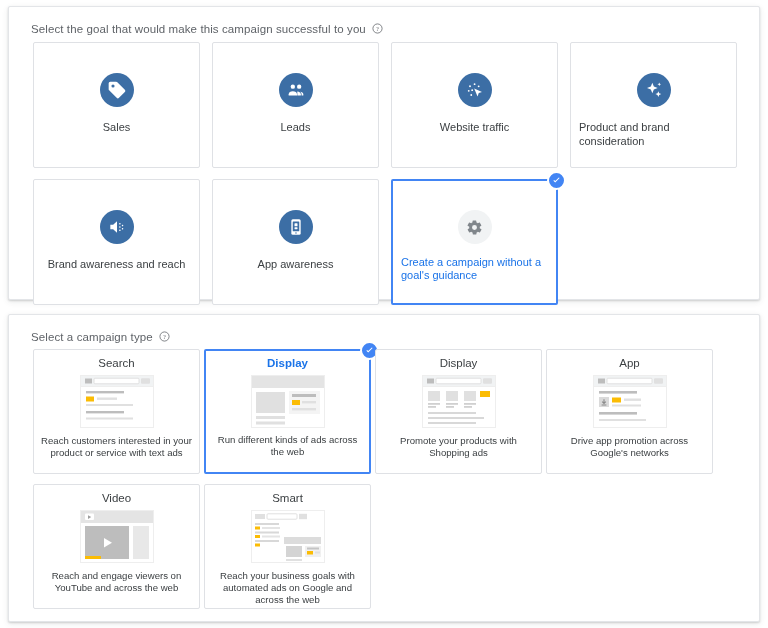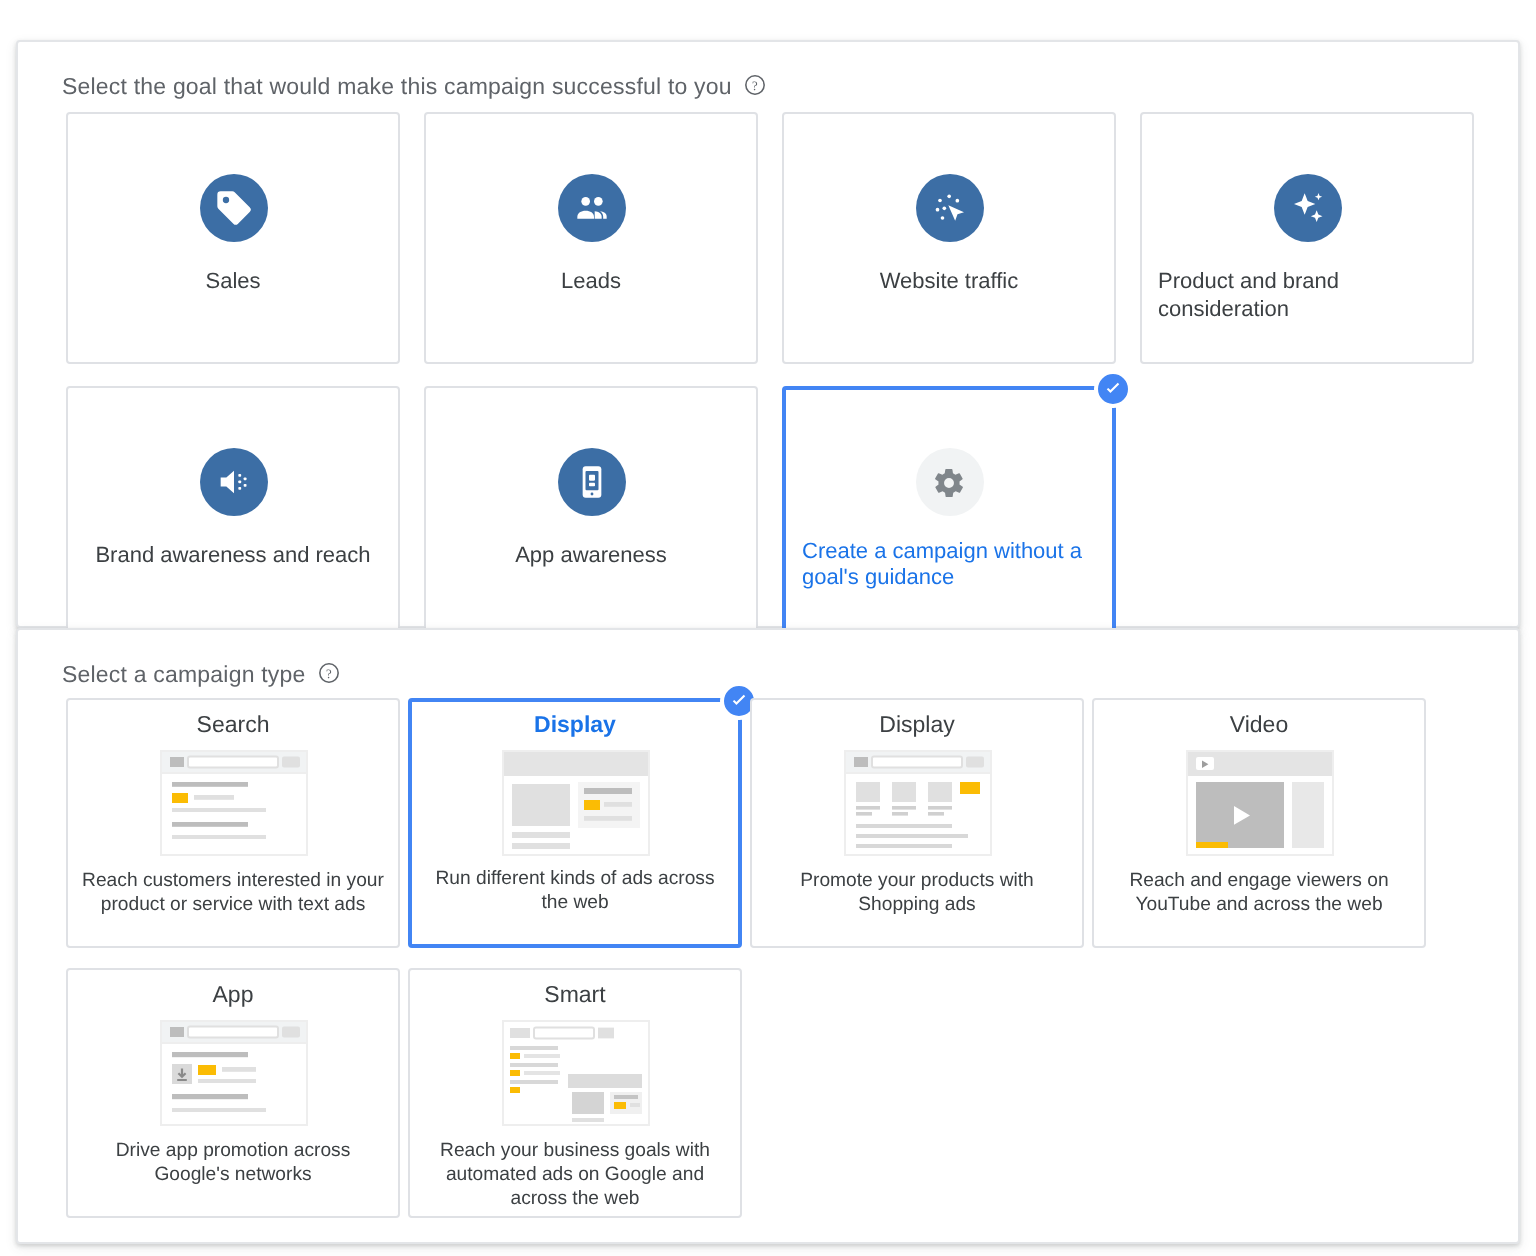--- a/index.html
+++ b/index.html
@@ -27,21 +27,21 @@
   .panel {
     position: absolute;
     left: 8px;
     width: 752px;
     background: #ffffff;
     border: 1px solid #e3e5e8;
     border-radius: 2px;
     box-shadow: 0 1px 2px rgba(60,64,67,0.20), 0 2px 6px rgba(60,64,67,0.10);
     box-sizing: border-box;
   }
-  #goals-panel { top: 20px; height: 294px; }
+  #goals-panel { top: 6px; height: 294px; }
   #types-panel { top: 314px; height: 308px; }
 
   .panel-heading {
     position: absolute;
     left: 22px;
     top: 16px;
     font-size: 11.5px;
     color: #5f6368;
     letter-spacing: 0.1px;
     white-space: nowrap;
@@ -370,56 +370,56 @@
             <rect x="42" y="31" width="8" height="1.8" fill="#d0d0d0"></rect>
             <rect x="6" y="37" width="48" height="2" fill="#d8d8d8"></rect>
             <rect x="6" y="42" width="56" height="2" fill="#d8d8d8"></rect>
             <rect x="6" y="47" width="48" height="2" fill="#d8d8d8"></rect>
           </svg>
         </div>
         <div class="type-desc">Promote your products with Shopping ads</div>
       </div>
 
       <div class="type-card">
-        <div class="type-title">Video</div>
-        <div class="type-thumb">
-          <svg width="74" height="53" viewBox="0 0 74 53">
-            <rect x="0.5" y="0.5" width="73" height="52" fill="#ffffff" stroke="#eeeeee"></rect>
-            <rect x="1" y="1" width="72" height="12" fill="#e4e4e4"></rect>
-            <rect x="5" y="3.5" width="9" height="6.5" rx="1" fill="#ffffff"></rect>
-            <path d="M8 5.2l3.2 1.9-3.2 1.9z" fill="#9e9e9e"></path>
-            <rect x="5" y="16" width="44" height="33" fill="#bdbdbd"></rect>
-            <path d="M24 28l8 4.7-8 4.7z" fill="#ffffff"></path>
-            <rect x="5" y="46" width="16" height="3" fill="#fbbc04"></rect>
-            <rect x="53" y="16" width="16" height="33" fill="#e8e8e8"></rect>
-          </svg>
-        </div>
-        <div class="type-desc">Reach and engage viewers on YouTube and across the web</div>
-      </div>
-
-      <div class="type-card">
         <div class="type-title">App</div>
         <div class="type-thumb">
           <svg width="74" height="53" viewBox="0 0 74 53">
             <rect x="0.5" y="0.5" width="73" height="52" fill="#ffffff" stroke="#eeeeee"></rect>
             <rect x="0.5" y="0.5" width="73" height="11" fill="#f1f3f4" stroke="#eeeeee"></rect>
             <rect x="5" y="3.5" width="7" height="5" fill="#bdbdbd"></rect>
             <rect x="14" y="3.2" width="45" height="5.6" rx="1" fill="#ffffff" stroke="#e0e0e0"></rect>
             <rect x="61" y="3.2" width="9" height="5.6" rx="1" fill="#e0e0e0"></rect>
             <rect x="6" y="16" width="38" height="2.6" fill="#bdbdbd"></rect>
             <rect x="6" y="22" width="10" height="10" fill="#dadada"></rect>
             <path d="M11 24.2v3.6M9.2 26.6L11 28.4l1.8-1.8M8.6 30h4.8" stroke="#8a8a8a" stroke-width="1.1" fill="none"></path>
             <rect x="19" y="22.5" width="9" height="5" fill="#fbbc04"></rect>
             <rect x="31" y="23.5" width="17" height="2.4" fill="#e0e0e0"></rect>
             <rect x="19" y="29.5" width="29" height="2" fill="#e0e0e0"></rect>
             <rect x="6" y="37" width="38" height="2.6" fill="#bdbdbd"></rect>
             <rect x="6" y="44" width="47" height="2" fill="#e0e0e0"></rect>
           </svg>
         </div>
         <div class="type-desc">Drive app promotion across Google's networks</div>
+      </div>
+
+      <div class="type-card">
+        <div class="type-title">Video</div>
+        <div class="type-thumb">
+          <svg width="74" height="53" viewBox="0 0 74 53">
+            <rect x="0.5" y="0.5" width="73" height="52" fill="#ffffff" stroke="#eeeeee"></rect>
+            <rect x="1" y="1" width="72" height="12" fill="#e4e4e4"></rect>
+            <rect x="5" y="3.5" width="9" height="6.5" rx="1" fill="#ffffff"></rect>
+            <path d="M8 5.2l3.2 1.9-3.2 1.9z" fill="#9e9e9e"></path>
+            <rect x="5" y="16" width="44" height="33" fill="#bdbdbd"></rect>
+            <path d="M24 28l8 4.7-8 4.7z" fill="#ffffff"></path>
+            <rect x="5" y="46" width="16" height="3" fill="#fbbc04"></rect>
+            <rect x="53" y="16" width="16" height="33" fill="#e8e8e8"></rect>
+          </svg>
+        </div>
+        <div class="type-desc">Reach and engage viewers on YouTube and across the web</div>
       </div>
 
       <div class="type-card">
         <div class="type-title">Smart</div>
         <div class="type-thumb">
           <svg width="74" height="53" viewBox="0 0 74 53">
             <rect x="0.5" y="0.5" width="73" height="52" fill="#ffffff" stroke="#eeeeee"></rect>
             <rect x="4" y="4" width="10" height="5" fill="#e0e0e0"></rect>
             <rect x="16" y="3.8" width="30" height="5.4" rx="1" fill="#ffffff" stroke="#e0e0e0"></rect>
             <rect x="48" y="3.8" width="8" height="5.4" fill="#e0e0e0"></rect>

